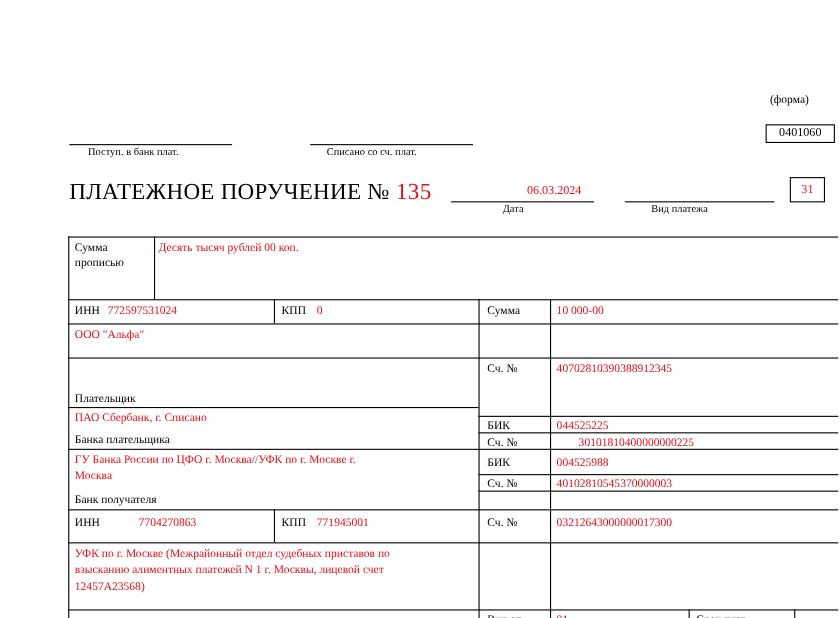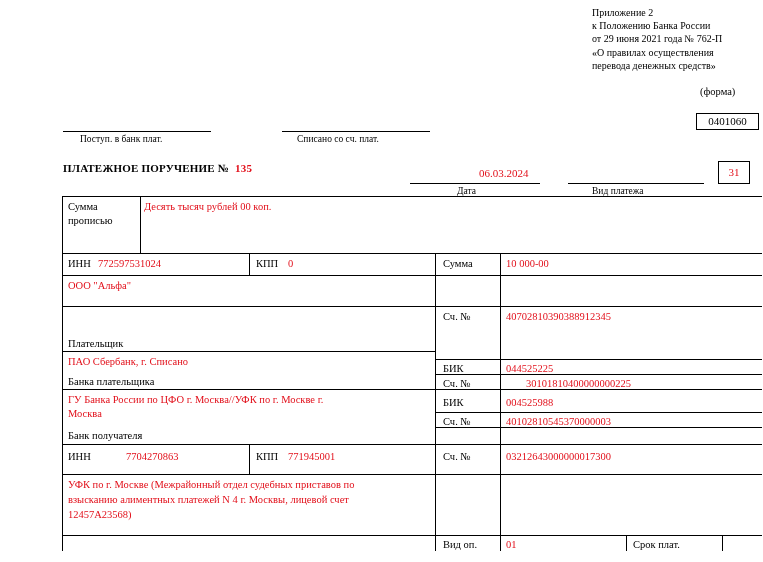--- a/index.html
+++ b/index.html
@@ -72,22 +72,22 @@
   #line-postup { left: 63px; top: 131px; width: 148px; }
   #lbl-postup  { left: 80px; top: 133px; font-size: 9.5px; }
 
   #line-spisano { left: 282px; top: 131px; width: 148px; }
   #lbl-spisano  { left: 297px; top: 133px; font-size: 9.5px; }
 
   
   #title {
     left: 63px;
     top: 162px;
-    font-size: 11px;
-    font-weight: bold;
+    font-size: 21px;
+    font-weight: normal;
     letter-spacing: 0.2px;
     white-space: nowrap;
   }
   #title .num {
     color: #e2101b;
     margin-left: 6px;
   }
 
   #line-date { left: 410px; top: 183px; width: 130px; }
   #val-date  { left: 440px; top: 167px; font-size: 11px; margin-left: 39px; }
@@ -104,21 +104,21 @@
     border: 1px solid #000;
     box-sizing: border-box;
     text-align: center;
     font-size: 11px;
     line-height: 21px;
   }
 
   
   #tbl {
     left: 62px;
-    top: 196px;
+    top: 215px;
     width: 700px;
     height: 279px;
   }
   
   .h { position: absolute; background: #000; height: 1px; left: 0; }
   
   .v { position: absolute; background: #000; width: 1px; top: 0; }
 
   .cell {
     position: absolute;
@@ -127,27 +127,20 @@
   }
 
   .sum-words-lbl { left: 6px; top: 4px; line-height: 14px; }
   .sum-words-val { left: 82px; top: 4px; }
 </style>
 </head>
 <body>
 
 <div id="page">
 
-  <div id="hdr-note" class="abs">
-    <div>Приложение 2</div>
-    <div>к Положению Банка России</div>
-    <div>от 29 июня 2021 года № 762-П</div>
-    <div>«О правилах осуществления</div>
-    <div>перевода денежных средств»</div>
-  </div>
 
   <div id="forma-word" class="abs t lbl">(форма)</div>
 
   <div id="okud-box" class="abs">0401060</div>
 
   <div id="line-postup" class="abs rule"></div>
   <div id="lbl-postup" class="abs t lbl">Поступ. в банк плат.</div>
 
   <div id="line-spisano" class="abs rule"></div>
   <div id="lbl-spisano" class="abs t lbl">Списано со сч. плат.</div>
@@ -237,21 +230,21 @@
     <div class="cell lbl" style="left:6px; top:254px;">ИНН</div>
     <div class="cell red" style="left:36px; top:254px;margin-left:28px;">7704270863</div>
 
     <div class="cell lbl" style="left:194px; top:254px;">КПП</div>
     <div class="cell red" style="left:226px; top:254px;">771945001</div>
 
     <div class="cell lbl" style="left:381px; top:254px;">Сч. №</div>
     <div class="cell red" style="left:444px; top:254px;">03212643000000017300</div>
 
     <div class="cell red" style="left:6px; top:282px;">УФК по г. Москве (Межрайонный отдел судебных приставов по</div>
-    <div class="cell red" style="left:6px; top:297px;">взысканию алиментных платежей N 4 г. Москвы, лицевой счет</div>
+    <div class="cell red" style="left:6px; top:297px;">взысканию алиментных платежей N 1 г. Москвы, лицевой счет</div>
     <div class="cell red" style="left:6px; top:312px;">12457А23568)</div>
 
     <div class="cell lbl" style="left:381px; top:342px;">Вид оп.</div>
     <div class="cell red" style="left:444px; top:342px;">01</div>
 
     <div class="cell lbl" style="left:571px; top:342px;">Срок плат.</div>
     <div class="cell red" style="left:667px; top:342px;"></div>
 
   </div>
 </div>

